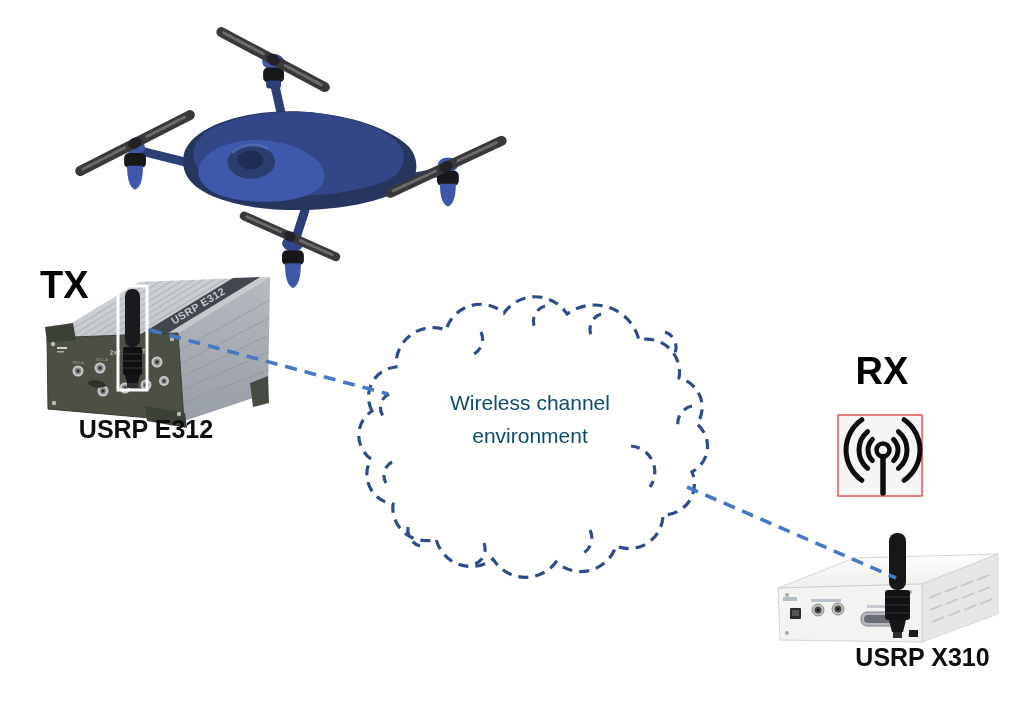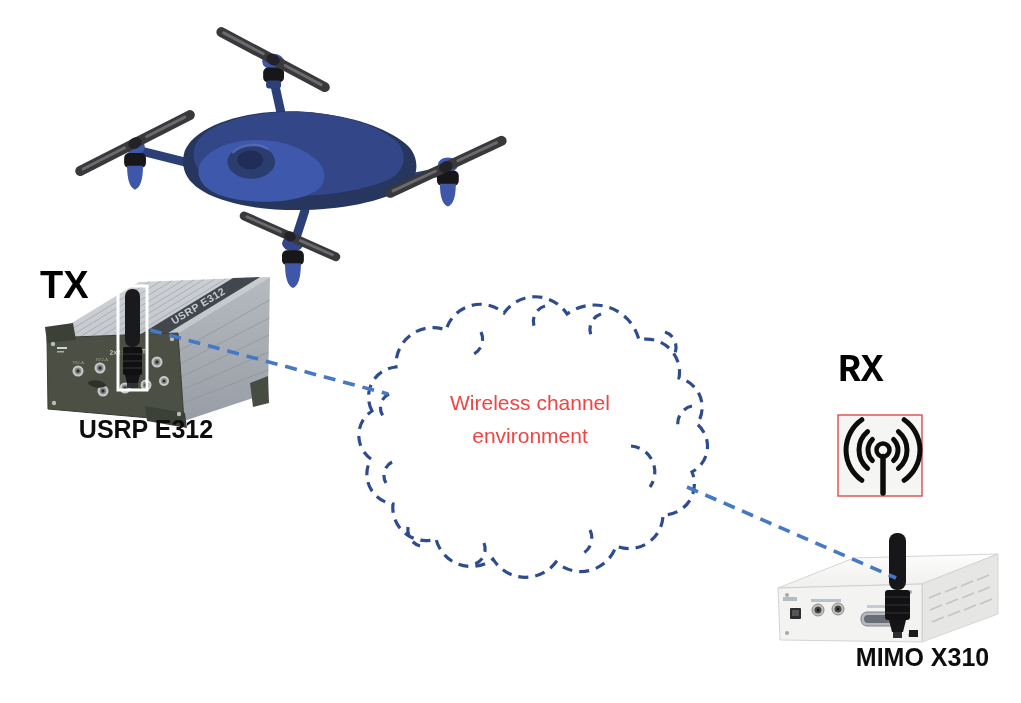--- a/index.html
+++ b/index.html
@@ -2,21 +2,21 @@
 <html><head>
 <meta charset="utf-8">
 <style>
   html,body{margin:0;padding:0;background:#ffffff;}
   .stage{position:relative;width:1021px;height:703px;background:#ffffff;overflow:hidden;
          font-family:"Liberation Sans", sans-serif;}
   .abs{position:absolute;}
   .tag-label{position:absolute;font-weight:bold;color:#000000;font-size:38px;line-height:1;}
   .device-label{position:absolute;font-weight:bold;color:#0d0d0d;font-size:25px;text-align:center;line-height:1;}
   .cloud-text{position:absolute;left:400px;top:386px;width:260px;text-align:center;
-              font-size:21px;line-height:33px;color:#ef4444;}
+              font-size:21px;line-height:33px;color:#0c4a6e;}
   svg{display:block;}
 </style>
 </head>
 <body>
 
 <div class="stage">
 
   <svg class="abs" style="left:60px;top:2px;" width="450" height="288" viewBox="0 0 450 290">
 
     <g stroke="#2c3f76" stroke-width="9" stroke-linecap="round">
@@ -305,17 +305,17 @@
 
   <div class="tag-label" style="left:40px;top:266px;">TX</div>
 
   <div class="device-label" style="left:56px;top:417px;width:180px;">USRP E312</div>
 
   <div class="cloud-text">
     <span style="display:block">Wireless channel</span>
     <span style="display:block">environment</span>
   </div>
 
-  <div class="tag-label" style="left:838px;top:352px;width:88px;font-family:Liberation Mono, monospace;">RX</div>
-
-  <div class="device-label" style="left:830px;top:645px;width:185px;">MIMO X310</div>
+  <div class="tag-label" style="left:838px;top:352px;width:88px;text-align:center;">RX</div>
+
+  <div class="device-label" style="left:830px;top:645px;width:185px;">USRP X310</div>
 
 </div>
 
 </body></html>

